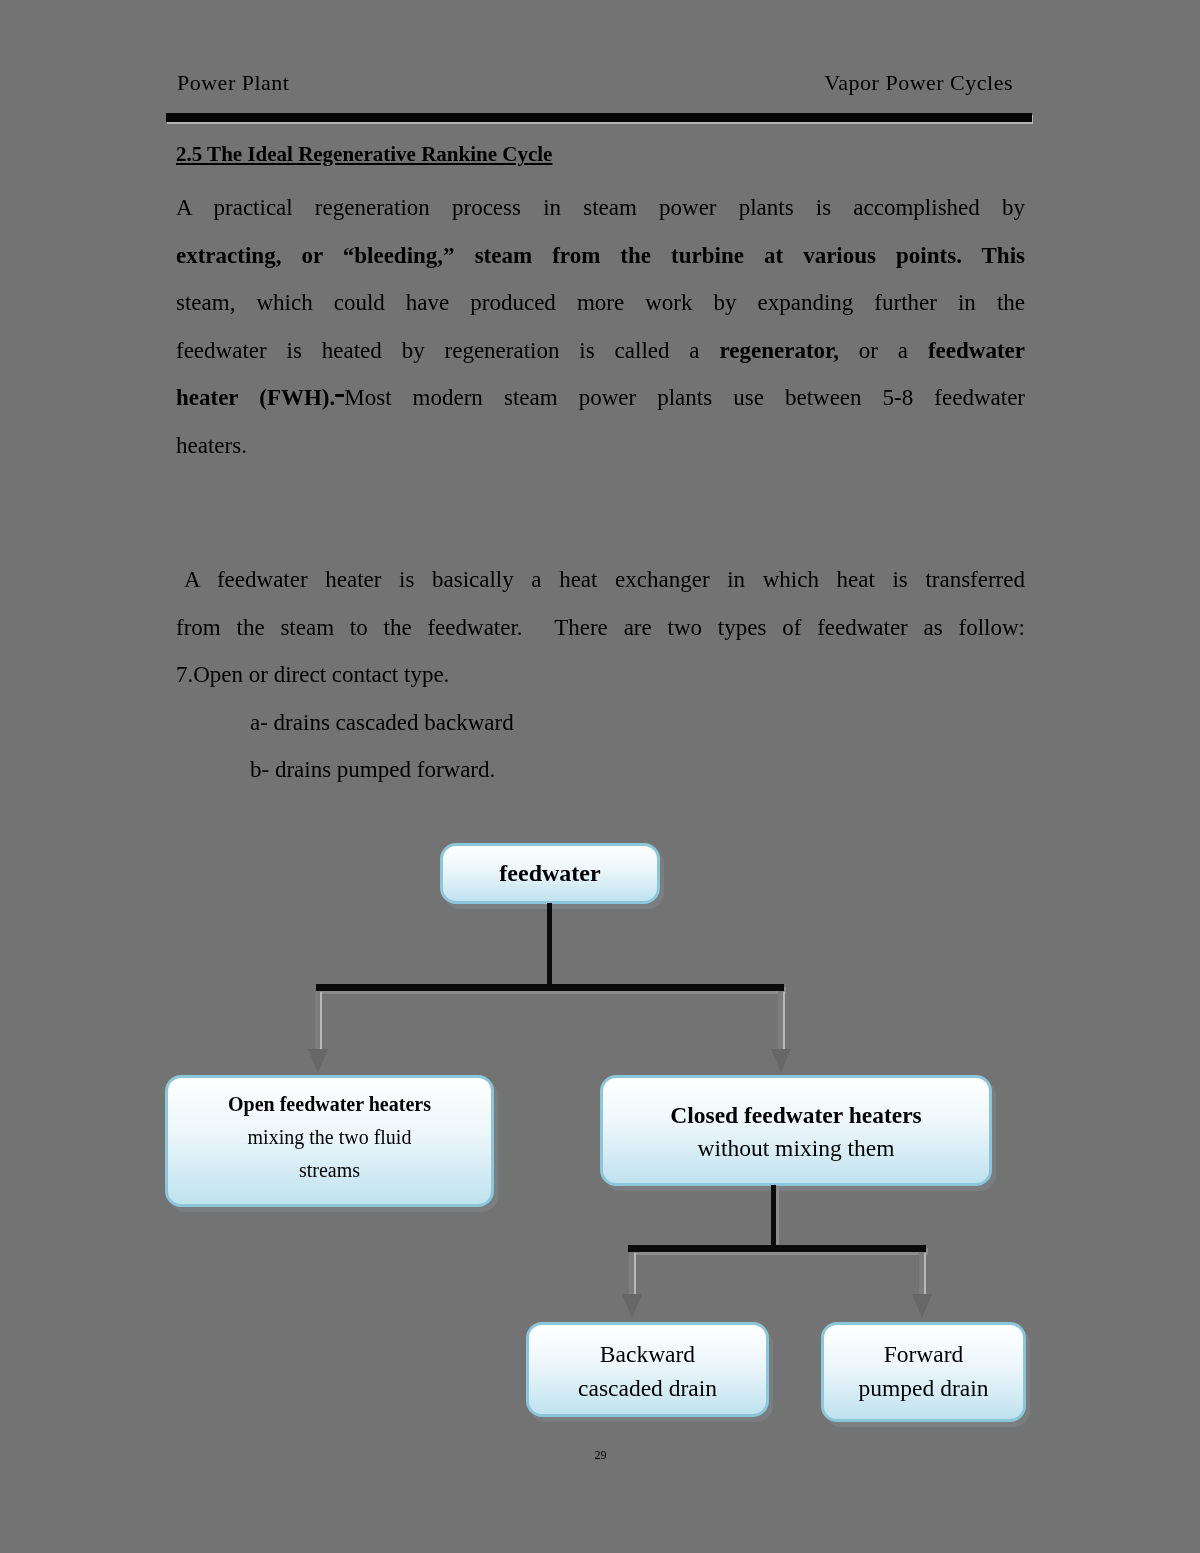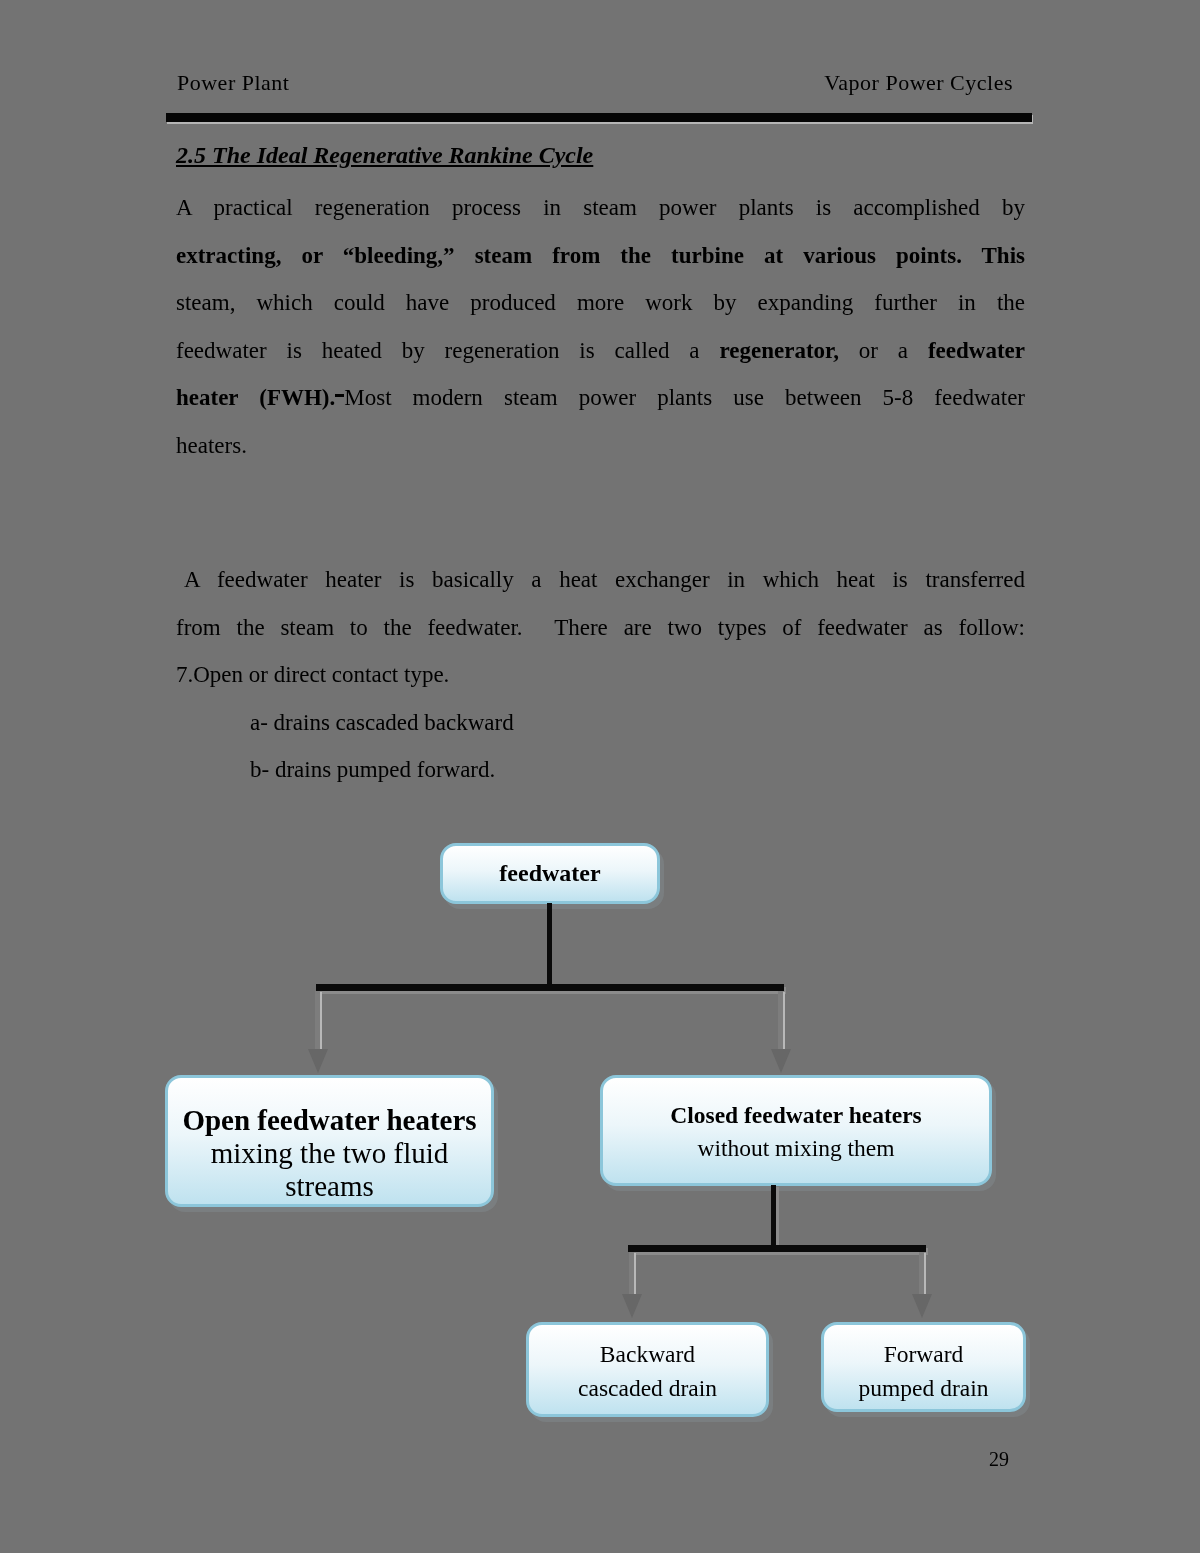--- a/index.html
+++ b/index.html
@@ -5,57 +5,57 @@
   html,body{margin:0;padding:0;background:#ffffff;}
   body{width:1200px;height:1553px;position:relative;font-family:"Liberation Serif",serif;color:#000;}
   .page{position:absolute;left:0;top:0;width:1200px;height:1553px;background:#737373;overflow:hidden;}
 
   
   .hdr-left{position:absolute;left:177px;top:70px;font-size:22px;letter-spacing:.5px;}
   .hdr-right{position:absolute;right:187px;top:70px;font-size:22px;letter-spacing:.5px;}
   .rule{position:absolute;left:166px;top:113px;width:866px;height:9px;background:#060606;box-shadow:1px 2px 0 #b5b5b5;}
 
   
-  .heading{position:absolute;left:176px;top:142px;font-size:24px;font-weight:bold;text-decoration:underline;font-style:italic;}
+  .heading{position:absolute;left:176px;top:142px;font-size:21px;font-weight:bold;text-decoration:underline;}
   .para{position:absolute;left:176px;width:849px;font-size:23px;line-height:47.5px;}
   #p0{top:184px;}
   #p1{top:556px;}
   .line{height:47.5px;}
   .line.just{text-align:justify;text-align-last:justify;}
   .b{font-weight:bold;}
   .u{display:inline-block;width:9px;border-bottom:3px solid #000;height:20px;}
 
   
   .node{position:absolute;box-sizing:border-box;border:3px solid #8cc6da;border-radius:16px;
         background:linear-gradient(180deg,#ffffff 0%,#ecf6fa 45%,#bfe2ef 100%);
         box-shadow:4px 5px 0 rgba(128,134,138,.55);text-align:center;}
   #n-root{left:440px;top:843px;width:220px;height:61px;font-weight:bold;font-size:24px;line-height:55px;}
-  #n-open{left:165px;top:1075px;width:329px;height:132px;padding-top:26px;font-size:29px;line-height:33px;}
+  #n-open{left:165px;top:1075px;width:329px;height:132px;padding-top:10px;font-size:20px;line-height:33px;}
   #n-closed{left:600px;top:1075px;width:392px;height:111px;padding-top:21px;font-size:23.5px;line-height:33px;}
   #n-back{left:526px;top:1322px;width:243px;height:95px;padding-top:12px;font-size:23.5px;line-height:34px;}
-  #n-fwd{left:821px;top:1322px;width:205px;height:90px;padding-top:12px;font-size:23.5px;line-height:34px;}
+  #n-fwd{left:821px;top:1322px;width:205px;height:100px;padding-top:12px;font-size:23.5px;line-height:34px;}
   .node .t{font-weight:bold;}
 
   
   .vline{position:absolute;width:5px;background:#0a0a0a;}
   #v1{left:547px;top:903px;height:83px;}
   #v2{left:771px;top:1185px;height:62px;box-shadow:3px 2px 0 #8b8b8b;}
   .hbar{position:absolute;height:7px;background:#0a0a0a;box-shadow:2px 3px 0 #8b8b8b;}
   #h1{left:316px;top:984px;width:468px;}
   #h2{left:628px;top:1245px;width:298px;}
 
   .arrow{position:absolute;width:20px;}
   .arrow .shaft{position:absolute;left:7px;top:0;width:5px;height:calc(100% - 20px);background:#7d7d7d;box-shadow:2px 1px 0 #b8b8b8;}
   .arrow .head{position:absolute;left:0;bottom:0;width:0;height:0;border-left:10px solid transparent;border-right:10px solid transparent;border-top:24px solid #676767;}
   #a1{left:308px;top:991px;height:82px;}
   #a2{left:771px;top:991px;height:82px;}
   #a3{left:622px;top:1252px;height:66px;}
   #a4{left:912px;top:1252px;height:66px;}
 
-  .pageno{position:absolute;left:160px;top:1448px;width:849px;text-align:right;font-size:20px;}
+  .pageno{position:absolute;left:176px;top:1448px;width:849px;text-align:center;font-size:12px;}
 </style>
 </head>
 <body>
 
 <div class="page">
 
   <div class="hdr-left">Power Plant</div>
   <div class="hdr-right">Vapor Power Cycles</div>
   <div class="rule"></div>
 

